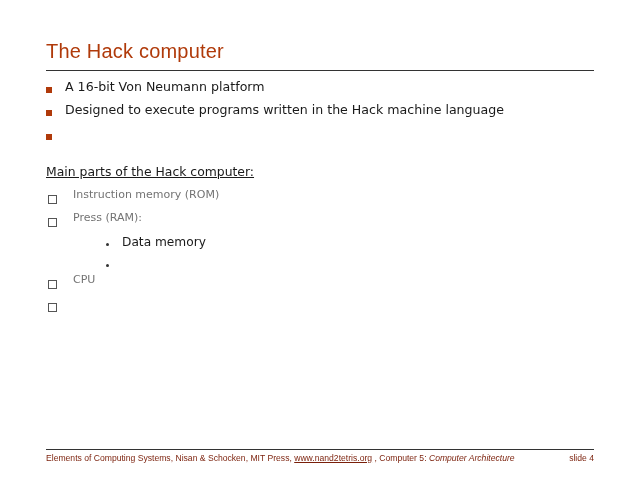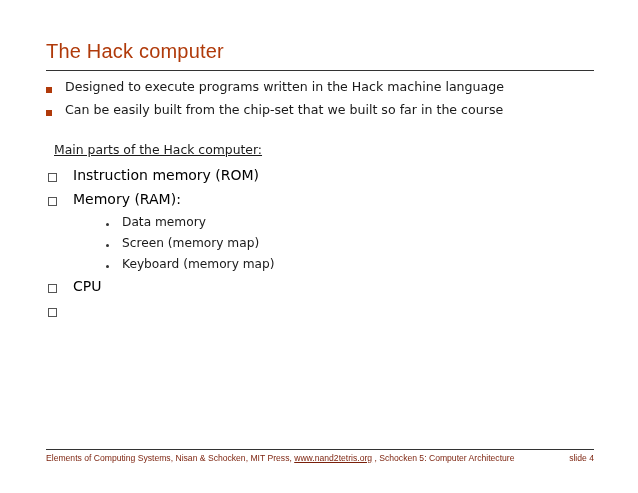--- a/index.html
+++ b/index.html
@@ -60,21 +60,20 @@
     font-family: "DejaVu Sans", sans-serif;
     font-size: 12.6px;
     color: #1a1a1a;
     line-height: 1.15;
   }
   .ital {
     font-style: italic;
   }
   .subhead-wrap {
     margin-top: 21px;
-    margin-left: 8px;
     margin-bottom: 9px;
   }
   .subhead {
     font-family: "DejaVu Sans", sans-serif;
     font-size: 12.4px;
     color: #1a1a1a;
     text-decoration: underline;
   }
   .lvl2-row {
     display: flex;
@@ -86,22 +85,22 @@
     width: 7px;
     height: 7px;
     border: 1.4px solid #555555;
     background: #ffffff;
     margin-top: 6px;
     margin-right: 16px;
     flex: 0 0 auto;
   }
   .lvl2-text {
     font-family: "DejaVu Sans", sans-serif;
-    font-size: 14px;
-    color: #000000;
+    font-size: 11px;
+    color: #737373;
     line-height: 1.15;
   }
   .lvl3-row {
     display: flex;
     align-items: flex-start;
     margin-bottom: 7px;
     margin-left: 60px;
   }
   .dot-marker {
     width: 3px;
@@ -139,89 +138,88 @@
     color: #7a1f0a;
   }
   .footer-left {
     white-space: nowrap;
   }
   .footer-link {
     color: #7a1f0a;
     text-decoration: underline;
   }
   .footer-ital {
+    font-style: italic;
   }
   .footer-right {
     white-space: nowrap;
   }
 </style>
 </head>
 <body>
 
 <div class="slide">
 
   <div class="title">The Hack computer</div>
   <div class="title-rule"></div>
 
   <div class="body">
 
+    <div class="bullet-row">
+      <span class="sq-marker"></span>
+      <span class="bullet-text">A 16-bit Von Neumann platform</span>
+    </div>
 
 
 
 
     <div class="bullet-row">
       <span class="sq-marker"></span>
       <span class="bullet-text">Designed to execute programs written in the Hack machine language</span>
     </div>
 
     <div class="bullet-row">
       <span class="sq-marker"></span>
-      <span class="bullet-text">Can be easily built from the chip-set that we built so far in the course</span>
     </div>
 
     <div class="subhead-wrap">
       <span class="subhead">Main parts of the Hack computer:</span>
     </div>
 
     <div class="lvl2-row">
       <span class="hollow-marker"></span>
       <span class="lvl2-text">Instruction memory (ROM)</span>
     </div>
 
     <div class="lvl2-row">
       <span class="hollow-marker"></span>
-      <span class="lvl2-text">Memory (RAM):</span>
+      <span class="lvl2-text">Press (RAM):</span>
     </div>
 
     <div class="lvl3-row">
       <span class="dot-marker"></span>
       <span class="lvl3-text">Data memory</span>
     </div>
 
     <div class="lvl3-row">
       <span class="dot-marker"></span>
-      <span class="lvl3-text">Screen (memory map)</span>
-    </div>
-
-    <div class="lvl3-row">
-      <span class="dot-marker"></span>
-      <span class="lvl3-text">Keyboard (memory map)</span>
-    </div>
+    </div>
+
 
     <div class="lvl2-row">
       <span class="hollow-marker"></span>
       <span class="lvl2-text">CPU</span>
     </div>
 
     <div class="lvl2-row">
       <span class="hollow-marker"></span>
     </div>
 
   </div>
 
   <div class="footer-rule"></div>
 
   <div class="footer">
-    <div class="footer-left"><span>Elements of Computing Systems, Nisan &amp; Schocken, MIT Press, </span><a class="footer-link" href="#">www.nand2tetris.org</a><span> , Schocken 5: </span><span class="footer-ital">Computer Architecture</span></div>
+    <div class="footer-left"><span>Elements of Computing Systems, Nisan &amp; Schocken, MIT Press, </span><a class="footer-link" href="#">www.nand2tetris.org</a><span> , Computer 5: </span><span class="footer-ital">Computer Architecture</span></div>
     <div class="footer-right">slide 4</div>
   </div>
 
 </div>
 
 </body></html>

